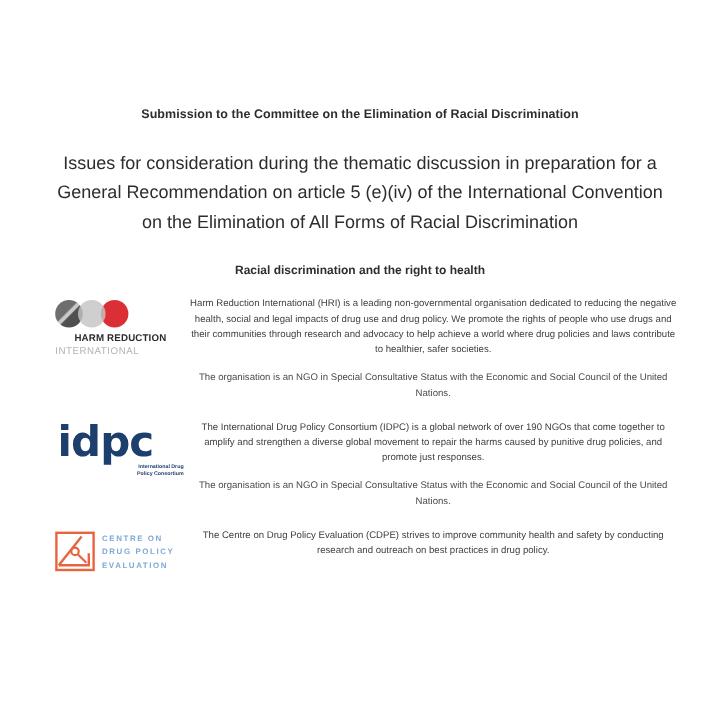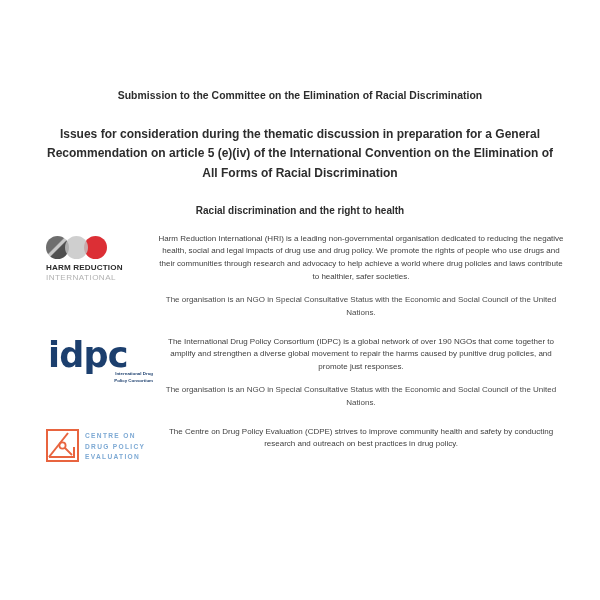--- a/index.html
+++ b/index.html
@@ -32,22 +32,22 @@
   .doc-title {
     font-size: 10.4px;
     font-weight: bold;
     color: #2d2d2d;
     letter-spacing: 0.005em;
     margin: 0;
     padding-top: 89px;
     line-height: 1.35;
   }
   .doc-subtitle {
-    font-size: 12px;
-    font-weight: bold;
+    font-size: 15px;
+    font-weight: normal;
     color: #2d2d2d;
     margin: 0;
     padding-top: 22px;
     line-height: 1.62;
     padding-left: 4px;
     padding-right: 4px;
   }
   .doc-topic {
     font-size: 10px;
     font-weight: bold;
@@ -142,20 +142,21 @@
     height: 23px;
   }
   .hri-name {
     font-size: 8.1px;
     font-weight: bold;
     color: #2b2b2b;
     letter-spacing: 0.018em;
     margin-top: 4px;
     line-height: 1.12;
     white-space: nowrap;
+    margin-left: 16px;
   }
   .hri-sub {
     font-size: 8.1px;
     font-weight: normal;
     color: #b2b2b2;
     letter-spacing: 0.055em;
     line-height: 1.12;
     margin-top: 1px;
     white-space: nowrap;
   }

